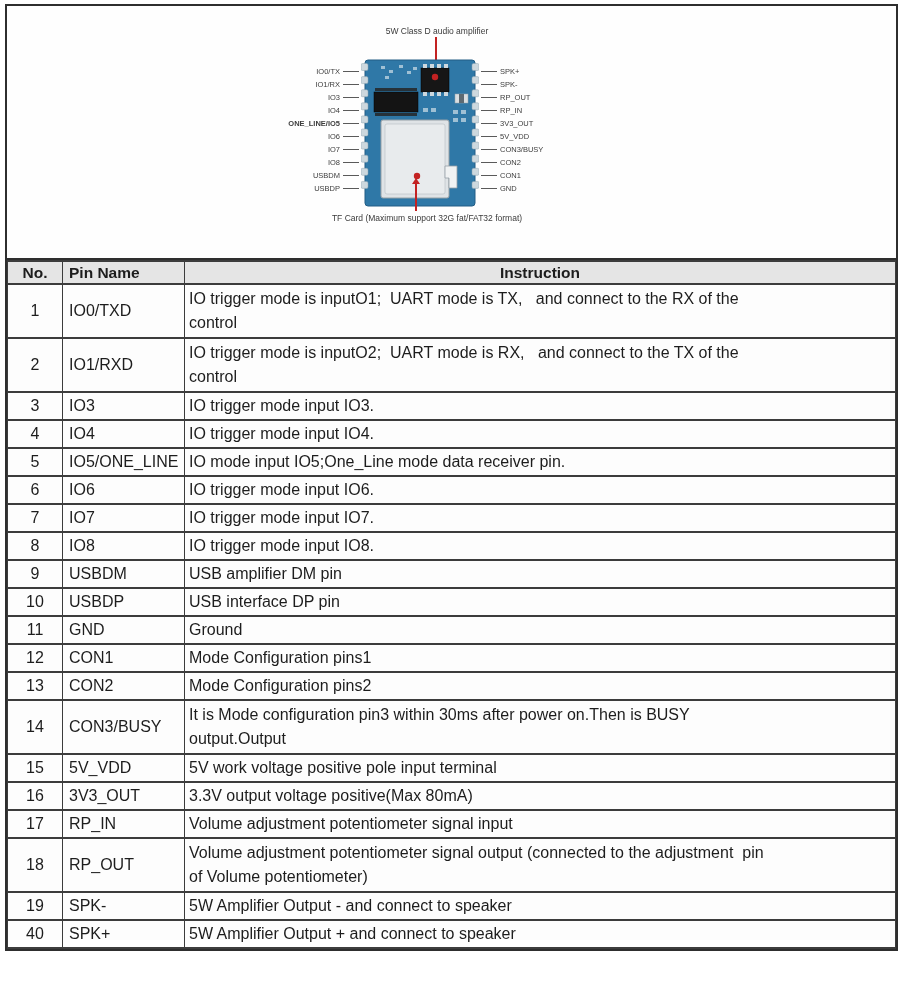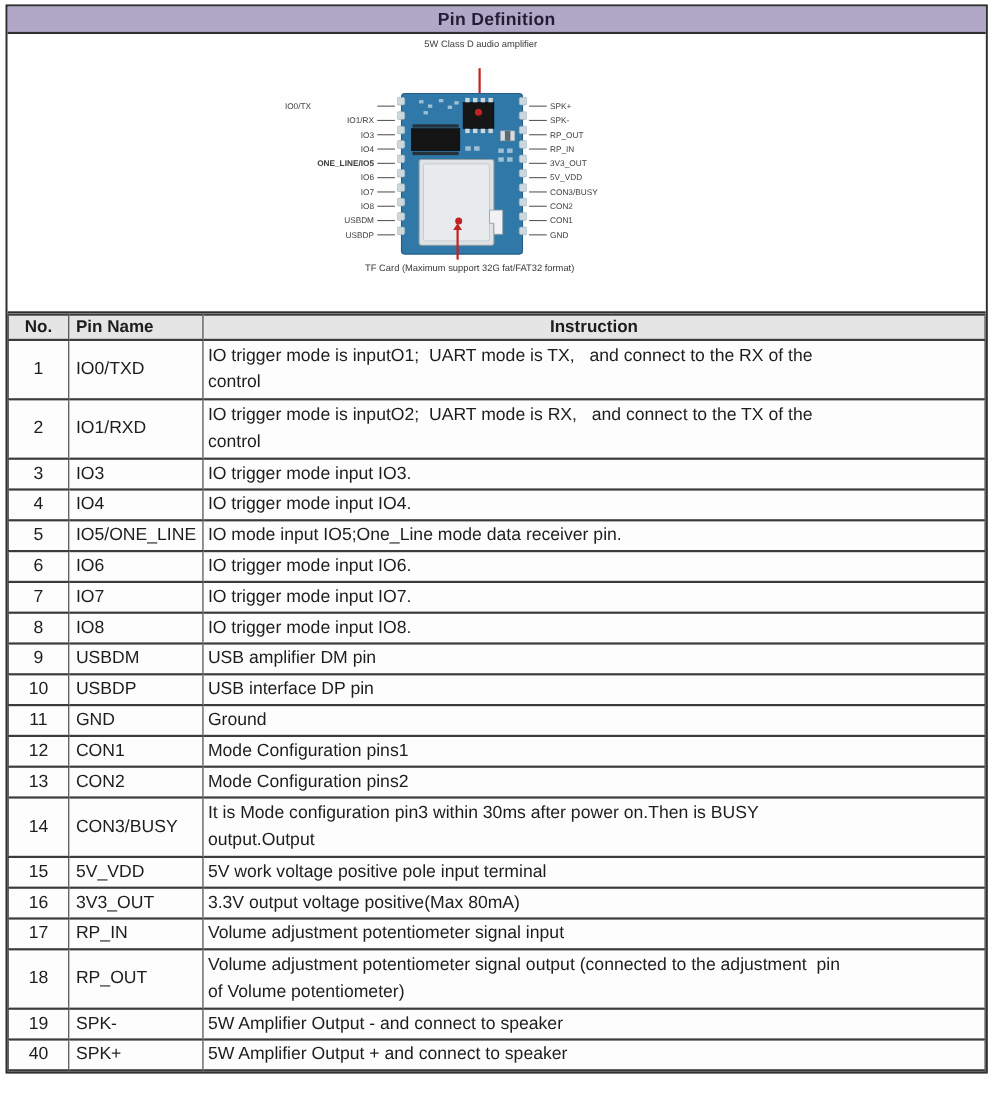--- a/index.html
+++ b/index.html
@@ -18,21 +18,21 @@
     font-size:16px; font-weight:bold; color:#201d34; letter-spacing:.3px;
   }
   
   .diagram-panel {
     position:relative; height:254px; background:#fefefe;
     border-bottom:2px solid #2e2e2e; overflow:hidden;
   }
   .diag-top-label, .diag-bottom-caption {
     position:absolute; font-size:8.5px; color:#3a3a3a; text-align:center;
   }
-  .diag-top-label { left:330px; top:4px; width:200px; }
+  .diag-top-label { left:330px; top:20px; width:200px; }
   .diag-bottom-caption { left:290px; top:207px; width:260px; }
   .red-arrow {
     position:absolute; width:2px; background:#c32222;
   }
   .red-arrow.down { left:428px; top:31px; height:36px; }
   .red-arrow.up   { left:408px; top:176px; height:29px; }
   .red-arrow::after {
     content:""; position:absolute; left:-3px;
     border-left:4px solid transparent; border-right:4px solid transparent;
   }
@@ -68,21 +68,20 @@
   .pin-table td.no     { text-align:center; height:28px; }
   .pin-table tr.tall td { height:54px; }
   .pin-table td.instr  { white-space:pre-wrap; line-height:1.5; padding-left:4px; }
   .pin-table td.pin    { overflow:hidden; }
 </style>
 </head>
 <body>
 
 <div class="doc">
 
-  <div class="title-bar">Pin Definition</div>
 
   <div class="diagram-panel">
 
     <div class="diag-top-label">5W Class D audio amplifier</div>
     <div class="red-arrow down"></div>
 
     <svg class="board-svg" width="118" height="150" viewBox="0 0 118 150">
 
       <rect x="4" y="2" width="110" height="146" rx="3" fill="#2f78a7" stroke="#225d85" stroke-width="1"></rect>
 
@@ -159,21 +158,21 @@
         <rect x="24" y="66" width="60" height="70" rx="2" fill="#e8ebed" stroke="#b6bec3" stroke-width="0.6"></rect>
         <path d="M84 108 h12 v22 h-8 v-10 h-4 z" fill="#f0f2f3" stroke="#96a0a6" stroke-width="0.8"></path>
         <circle cx="56" cy="118" r="3.2" fill="#c32222"></circle>
       </g>
     </svg>
 
     <div class="red-arrow up"></div>
     <div class="diag-bottom-caption">TF Card (Maximum support 32G fat/FAT32 format)</div>
 
     <div id="leftLabels">
-        <div class="pin-label left" style="top: 59px; justify-content: space-between;">
+        <div class="pin-label left" style="top: 59px;">
           <span class="t">IO0/TX</span>
           <span class="ln"></span>
         </div>
         <div class="pin-label left" style="top: 72.1px;">
           <span class="t">IO1/RX</span>
           <span class="ln"></span>
         </div>
         <div class="pin-label left" style="top: 85.2px;">
           <span class="t">IO3</span>
           <span class="ln"></span>

